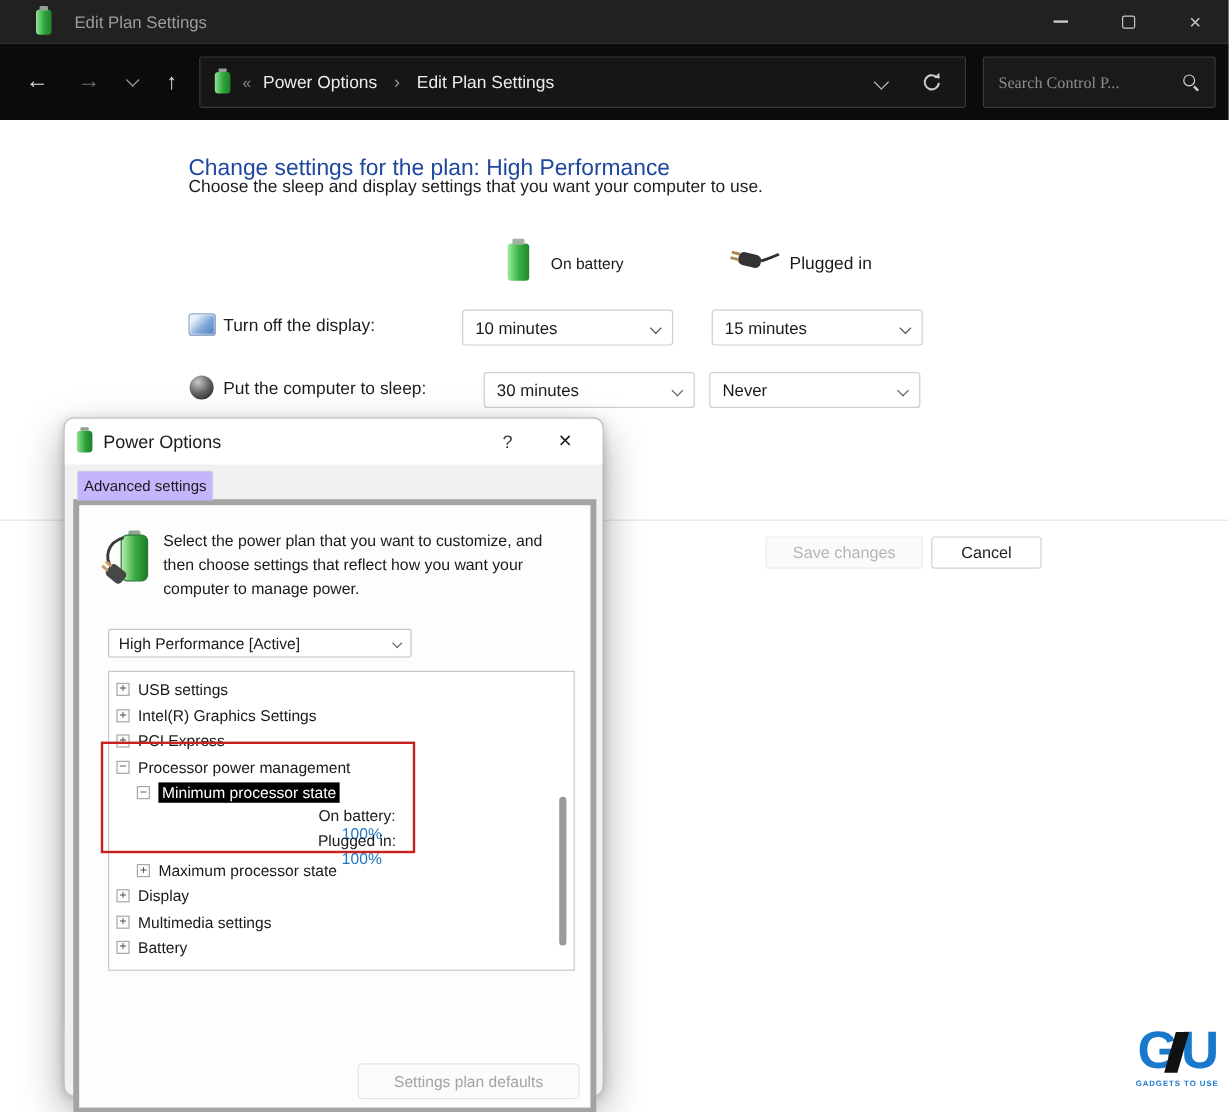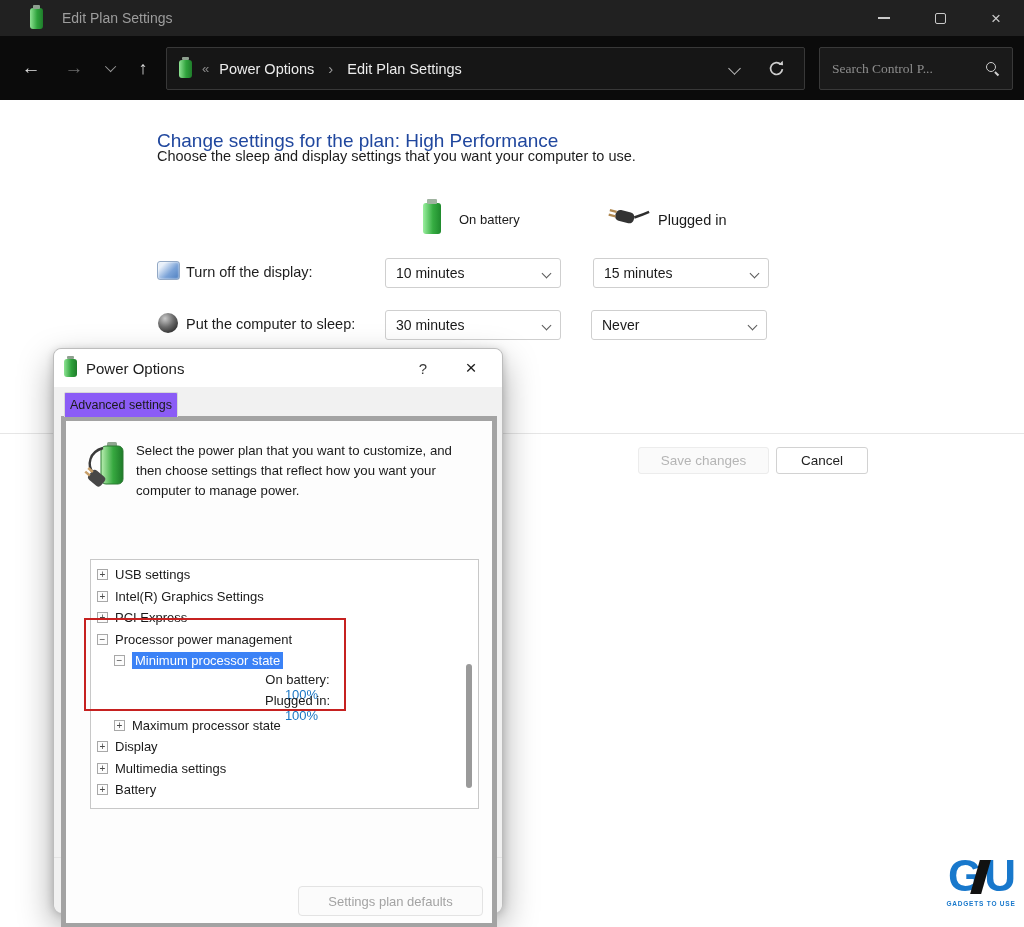--- a/index.html
+++ b/index.html
@@ -55,47 +55,47 @@
   .display-icon { position:absolute; left:157px; top:261px; width:23px; height:19px; border:1.5px solid #93a9c6; border-radius:3px; background:linear-gradient(135deg,#e8f0fa 20%,#7ba3d8 60%,#4d7fc0); box-shadow:inset 0 0 2px #fff; }
   .sleep-icon { position:absolute; left:158px; top:313px; width:20px; height:20px; border-radius:50%; background:radial-gradient(circle at 35% 28%, #c9c9c9, #6a6a6a 45%, #2a2a2a 85%); }
   .row-label { position:absolute; font-size:14.5px; color:#1d1d1d; }
   .lbl-display { left:186px; top:264px; }
   .lbl-sleep { left:186px; top:316px; }
 
   .win-select { position:absolute; width:176px; height:30px; background:#ffffff; border:1px solid #cfcfcf; border-radius:3px; display:flex; align-items:center; padding:0 10px; font-size:14px; color:#1a1a1a; }
   .win-select .sel-chev { margin-left:auto; width:7px; height:7px; border-left:1.4px solid #5a5a5a; border-bottom:1.4px solid #5a5a5a; transform:rotate(-45deg); }
   .sel-r1c1 { left:385px; top:258px; }
   .sel-r1c2 { left:593px; top:258px;padding-left:10px; }
-  .sel-r2c1 { left:385px; top:310px;gap:38px; }
+  .sel-r2c1 { left:403px; top:310px;gap:38px; }
   .sel-r2c2 { left:591px; top:310px;justify-content:flex-end; }
 
   .main-divider { position:absolute; left:0; top:433px; width:1024px; height:1px; background:#e6e6e6; }
   .btn-save { position:absolute; left:638px; top:447px; width:131px; height:27px; background:#fafafa; border:1px solid #ececec; border-radius:3px; font-size:13.5px; color:#b5b5b5; display:flex; align-items:center; justify-content:center; }
   .btn-main-cancel { position:absolute; left:776px; top:447px; width:92px; height:27px; background:#ffffff; border:1px solid #d2d2d2; border-radius:3px; font-size:13.5px; color:#222222; display:flex; align-items:center; justify-content:center; }
 
   
   .dialog { position:absolute; left:53px; top:348px; width:450px; height:564px; background:#f1f1f1; border:1px solid #bdbdbd; border-radius:8px; box-shadow:0 14px 34px rgba(0,0,0,0.35), 0 2px 8px rgba(0,0,0,0.18); }
   .dlg-titlebar { position:absolute; left:0; top:0; width:100%; height:38px; background:#ffffff; border-radius:8px 8px 0 0; display:flex; align-items:center; }
   .dlg-title { font-size:15px; color:#1c1c1c; margin-left:9px; }
   .dlg-help { position:absolute; left:352px; top:0; width:34px; height:38px; display:flex; align-items:center; justify-content:center; font-size:15px; color:#3a3a3a; }
   .dlg-close { position:absolute; right:14px; top:0; width:34px; height:38px; display:flex; align-items:center; justify-content:center; font-size:19px; color:#1c1c1c; }
-  .dlg-tab { position:absolute; left:10px; top:43px; width:114px; height:25px; background:#8b5cf6; border:1px solid #d8d8d8; border-bottom:none; border-radius:2px 2px 0 0; display:flex; align-items:center; justify-content:center; font-size:12.5px; color:#1a1a1a; z-index:2;text-align:right; }
+  .dlg-tab { position:absolute; left:10px; top:43px; width:114px; height:25px; background:#c4b5fd; border:1px solid #d8d8d8; border-bottom:none; border-radius:2px 2px 0 0; display:flex; align-items:center; justify-content:center; font-size:12.5px; color:#1a1a1a; z-index:2;text-align:right; }
   .dlg-pane { position:absolute; left:7px; top:67px; width:436px; height:512px; background:#fdfdfd; border:5px solid #a3a3a3; z-index:1; }
   .dlg-icon { position:absolute; left:18px; top:20px; }
   .dlg-desc { position:absolute; left:70px; top:20px; width:335px; font-size:13.2px; line-height:1.5; color:#1a1a1a; }
   .plan-select { position:absolute; left:24px; top:103px; width:253px; height:24px; background:#ffffff; border:1px solid #c4c4c4; border-radius:2px; display:flex; align-items:center; padding:0 8px; font-size:13px; }
   .plan-select .sel-chev { margin-left:auto; width:6px; height:6px; border-left:1.3px solid #666; border-bottom:1.3px solid #666; transform:rotate(-45deg); }
   .tree { position:absolute; left:24px; top:138px; width:389px; height:250px; background:#ffffff; border:1px solid #c8c8c8; padding-top:4px; overflow:hidden; }
   .tree-row { height:21.5px; display:flex; align-items:center; font-size:13px; white-space:nowrap; }
   .tree-row.lvl0 { padding-left:6px; }
   .tree-row.lvl1 { padding-left:23px; }
   .tree-row.lvl2 { padding-left:26px;flex-direction:column; }
   .expander { width:11px; height:11px; border:1px solid #a8a8a8; background:#fcfcfc; color:#4a4a4a; font-size:10px; line-height:9px; text-align:center; margin-right:7px; flex:none; }
   .tree-label { color:#1a1a1a; }
-  .tree-label.selected { background:#3b82f6; color:#ffffff; padding:1px 3px; }
+  .tree-label.selected { background:#000000; color:#ffffff; padding:1px 3px; }
   .tree-value { color:#1b76c4; margin-left:8px; }
   .tree-scroll-thumb { position:absolute; right:6px; top:104px; width:6px; height:124px; background:#9a9a9a; border-radius:3px; }
   .red-annotation { position:absolute; left:30px; top:269px; width:262px; height:93px; border:2.5px solid #c62120; z-index:40; pointer-events:none; }
   .btn-restore { position:absolute; left:232px; top:465px; width:185px; height:30px; background:#fbfbfb; border:1px solid #e3e3e3; border-radius:4px; font-size:13px; color:#a3a3a3; display:flex; align-items:center; justify-content:center; z-index:2; }
   .dlg-bottom { position:absolute; left:0; top:508px; width:100%; height:56px; background:#f1f1f1; border-top:1px solid #e3e3e3; border-radius:0 0 8px 8px; }
   .dlg-btn { position:absolute; top:19px; width:93px; height:28px; border-radius:4px; background:#fdfdfd; font-size:13px; display:flex; align-items:center; justify-content:center; }
   .btn-ok { left:135px; border:1.5px solid #4a7f95; color:#1a1a1a; }
   .btn-cancel { left:240px; border:1px solid #d0d0d0; color:#1a1a1a; }
   .btn-apply { left:346px; border:1px solid #d9d9d9; color:#a8a8a8; }
 
@@ -228,20 +228,24 @@
         <path d="M19 7 C5 11 3 24 9 32" stroke="#3a3a3a" fill="none" stroke-width="2.4"></path>
         <g transform="rotate(40 12 38)">
           <rect x="4" y="31" width="16" height="12" rx="3.5" fill="#474747"></rect>
           <rect x="-1" y="33.4" width="6" height="2.5" fill="#c9a06a"></rect>
           <rect x="-1" y="38" width="6" height="2.5" fill="#c9a06a"></rect>
         </g>
       </svg>
     </div>
     <div class="dlg-desc">Select the power plan that you want to customize, and then choose settings that reflect how you want your computer to manage power.</div>
 
+    <div class="plan-select">
+      <span>High Performance [Active]</span>
+      <span class="sel-chev"></span>
+    </div>
 
     <div class="tree">
       <div class="tree-scroll-thumb"></div>
     <div class="tree-row lvl0">
           <span class="expander">+</span>
           <span class="tree-label">USB settings</span>
         </div>
         <div class="tree-row lvl0">
           <span class="expander">+</span>
           <span class="tree-label">Intel(R) Graphics Settings</span>

